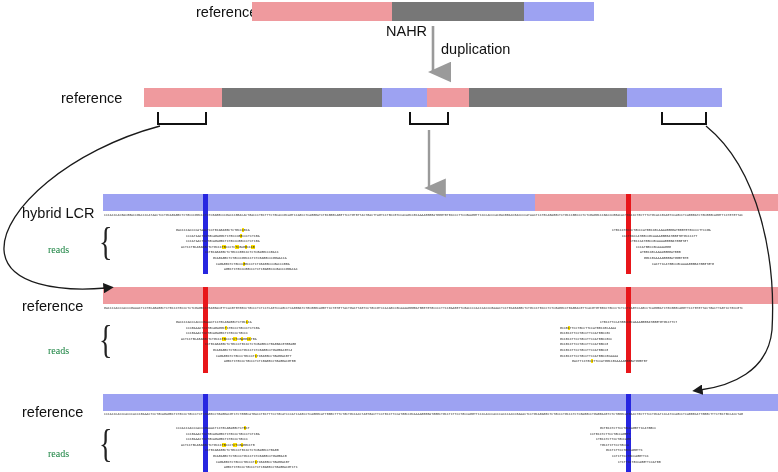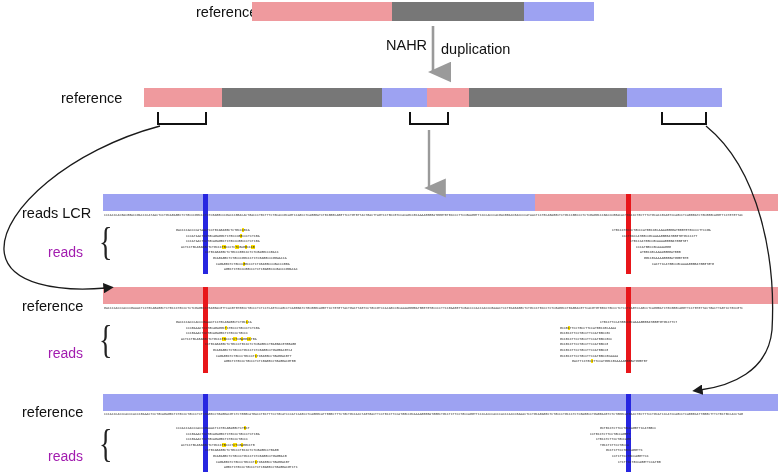--- a/index.html
+++ b/index.html
@@ -1,20 +1,20 @@
 <!DOCTYPE html>
 <html><head>
 <meta charset="utf-8">
 <style>
   html,body{margin:0;padding:0;background:#ffffff;}
   body{width:778px;height:472px;position:relative;overflow:hidden;
        font-family:"Liberation Sans","DejaVu Sans",sans-serif;color:#000;}
   .abs{position:absolute;}
   .label{font-size:14.5px;color:#111;white-space:nowrap;}
-  .label-sm{font-size:14px;color:#a21caf;white-space:nowrap;}
+  .label-sm{font-size:10px;color:#15803d;white-space:nowrap;font-family:Liberation Serif, serif;}
 
   
   .bar{position:absolute;height:19px;}
   .seg{position:absolute;top:0;height:100%;}
   .pink{background:#ef9a9e;}
   .grey{background:#777777;}
   .blue{background:#9da2f2;}
 
   
   .track{position:absolute;height:17px;}
@@ -36,35 +36,35 @@
 <body>
 
 <div class="abs label" style="left:196px;top:4px;">reference</div>
 
 <div class="bar" style="left:0;top:2px;width:778px;">
   <div class="seg pink" style="left:252px;width:140px;"></div>
   <div class="seg grey" style="left:392px;width:132px;"></div>
   <div class="seg blue" style="left:524px;width:70px;"></div>
 </div>
 
-<div class="abs label" style="left:386px;top:37px;">NAHR</div>
+<div class="abs label" style="left:386px;top:23px;">NAHR</div>
 <div class="abs label" style="left:441px;top:41px;">duplication</div>
 
 <div class="abs label" style="left:61px;top:90px;">reference</div>
 
 <div class="bar" style="left:0;top:88px;width:778px;">
   <div class="seg pink" style="left:144px;width:78px;"></div>
   <div class="seg grey" style="left:222px;width:160px;"></div>
   <div class="seg blue" style="left:382px;width:45px;"></div>
   <div class="seg pink" style="left:427px;width:42px;"></div>
   <div class="seg grey" style="left:469px;width:158px;"></div>
   <div class="seg blue" style="left:627px;width:95px;"></div>
 </div>
 
-<div class="abs label" style="left:22px;top:205px;">reads LCR</div>
+<div class="abs label" style="left:22px;top:205px;">hybrid LCR</div>
 <div class="track" style="left:0;top:194px;width:778px;">
   <div class="seg blue" style="left:103px;width:432px;"></div>
   <div class="seg pink" style="left:535px;width:244px;"></div>
 </div>
 <div class="abs label-sm" style="left:48px;top:244px;">reads</div>
 <div class="brace" style="left:96px;top:222px;">{</div>
 
 <div class="abs label" style="left:22px;top:298px;">reference</div>
 <div class="track" style="left:0;top:287px;width:778px;">
   <div class="seg pink" style="left:103px;width:676px;"></div>

